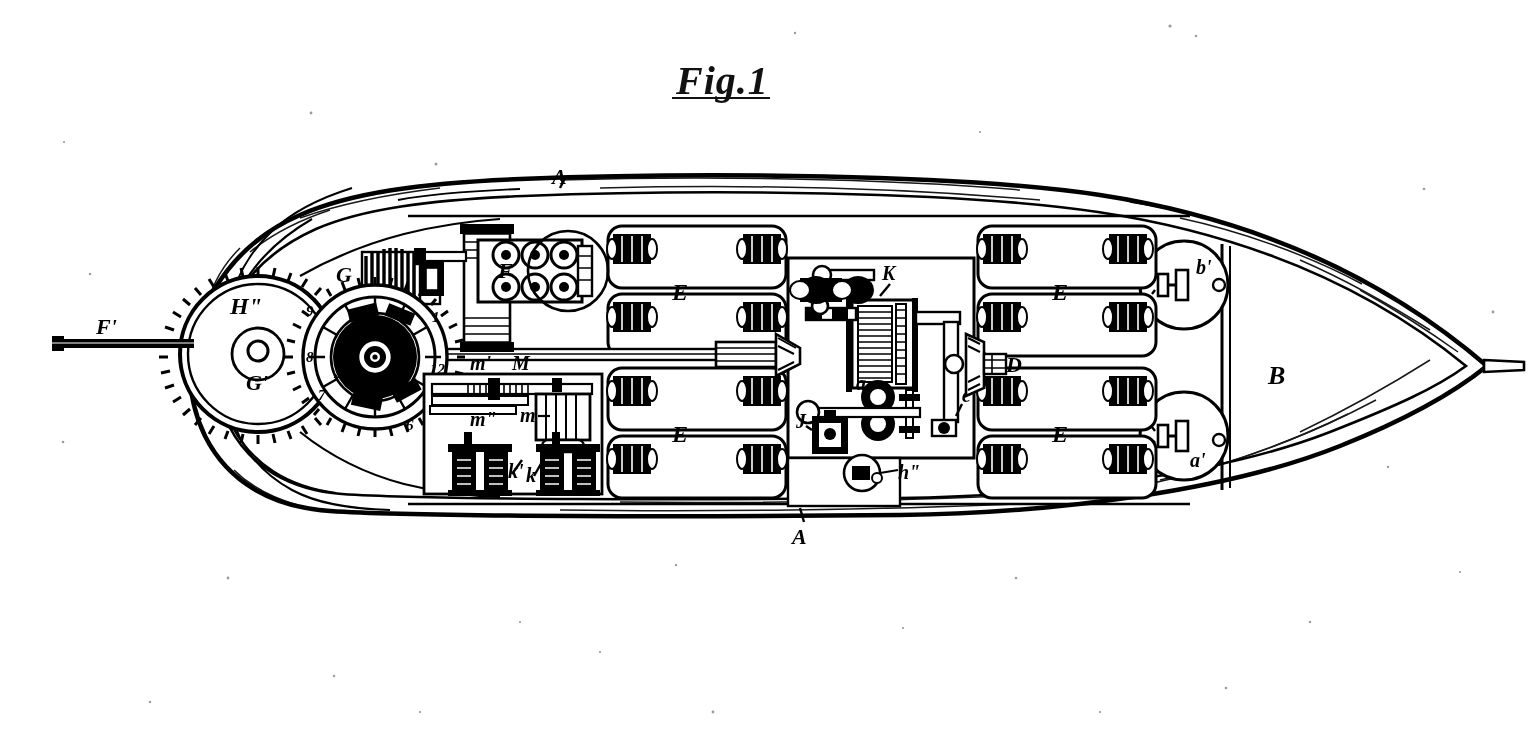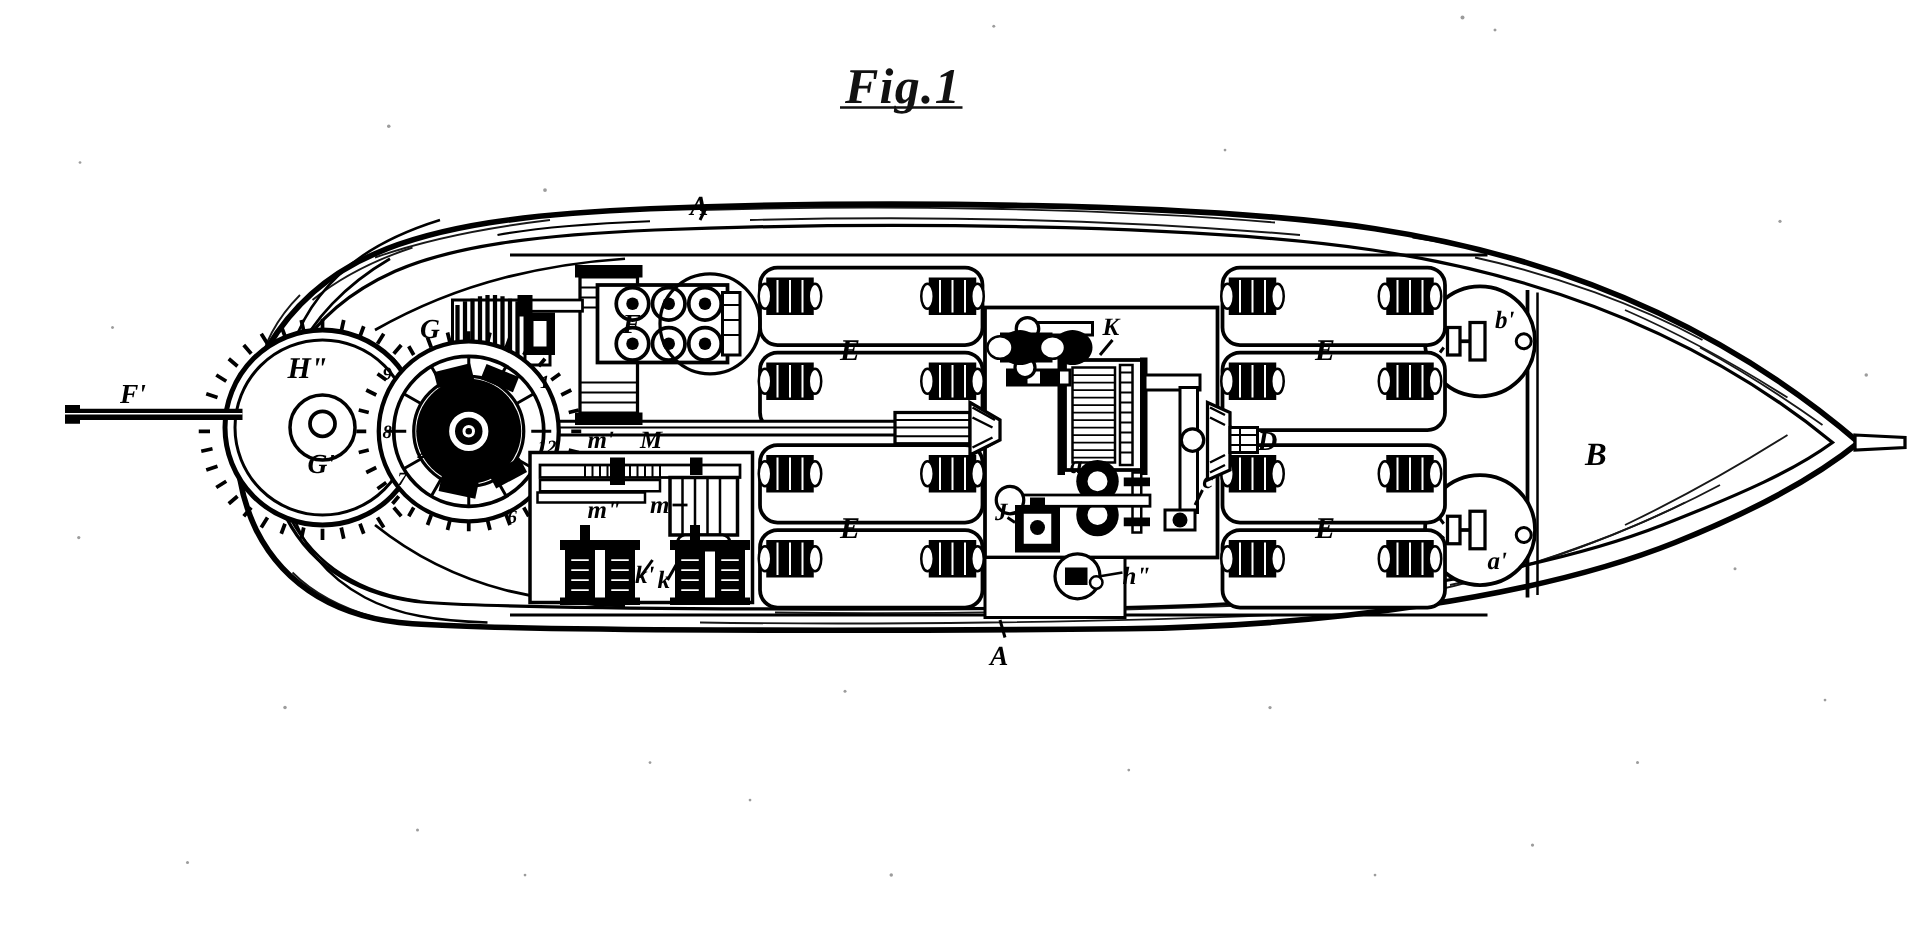--- a/index.html
+++ b/index.html
@@ -1,18 +1,18 @@
 <!DOCTYPE html>
 <html><head>
 <meta charset="utf-8">
 <style>
   html,body{margin:0;padding:0;background:#ffffff;}
   body{width:1536px;height:742px;position:relative;overflow:hidden;
        font-family:"Liberation Serif",serif;color:#000;}
-  #sheet{position:absolute;inset:0;}
+  #sheet{position:absolute;inset:0;margin-top:12px;}
   svg{display:block;}
   .lbl{font-family:"Liberation Serif",serif;font-style:italic;font-weight:700;
        fill:#000;}
   .fig-title{font-family:"Liberation Serif",serif;font-style:italic;
        font-weight:700;font-size:40px;fill:#111;letter-spacing:1px;}
   .speck{fill:#4a4a4a;}
 </style>
 </head>
 <body>
 

